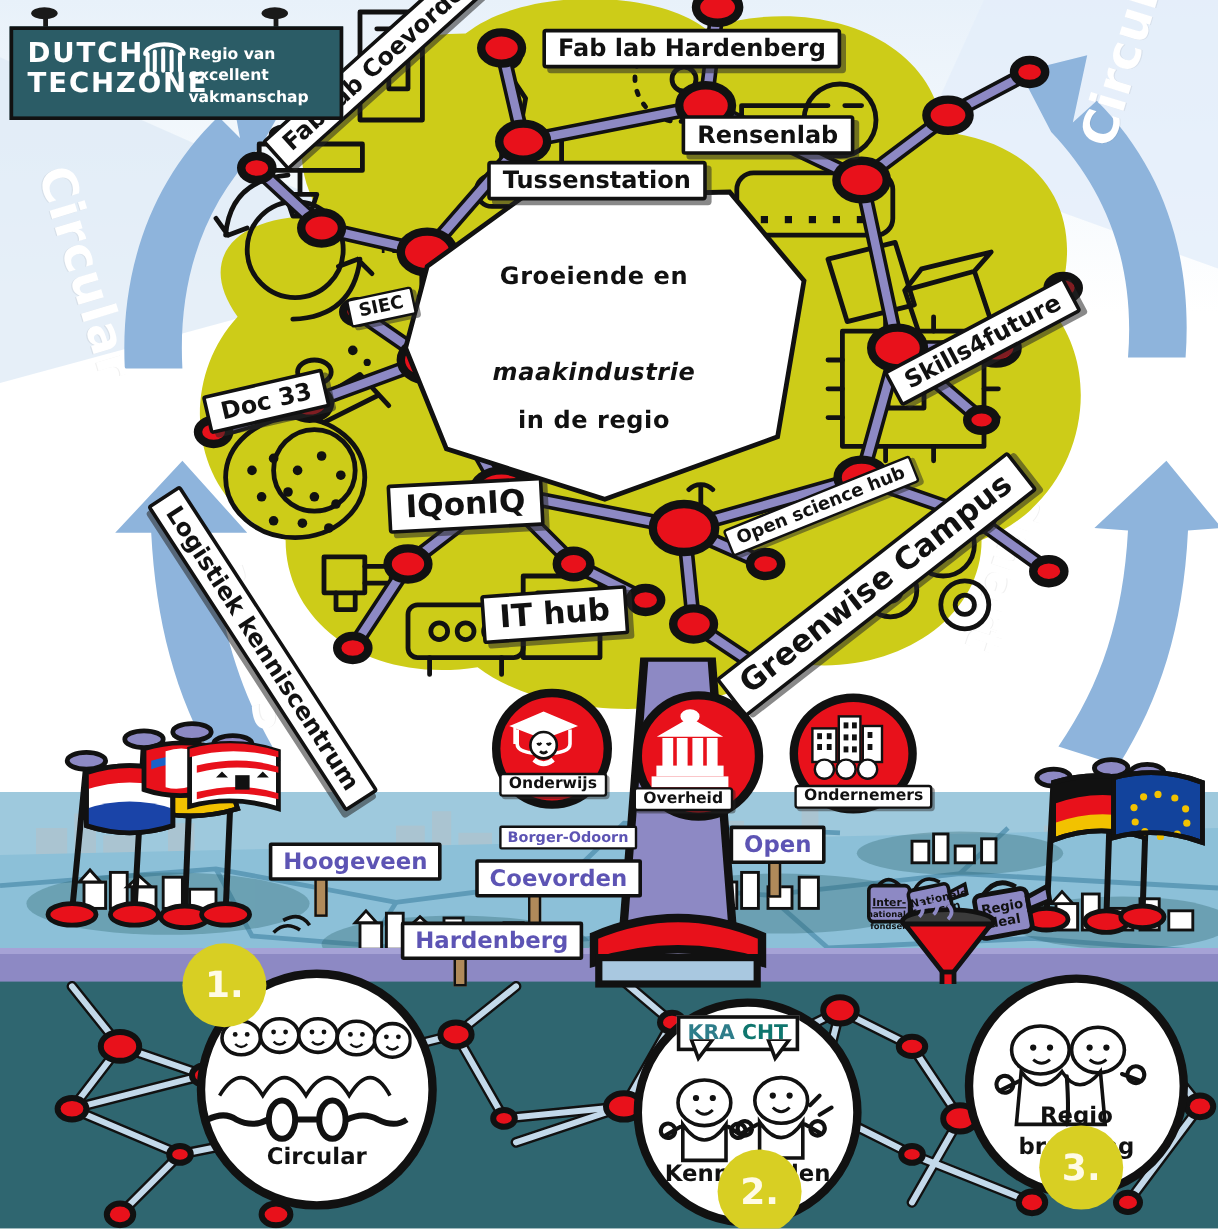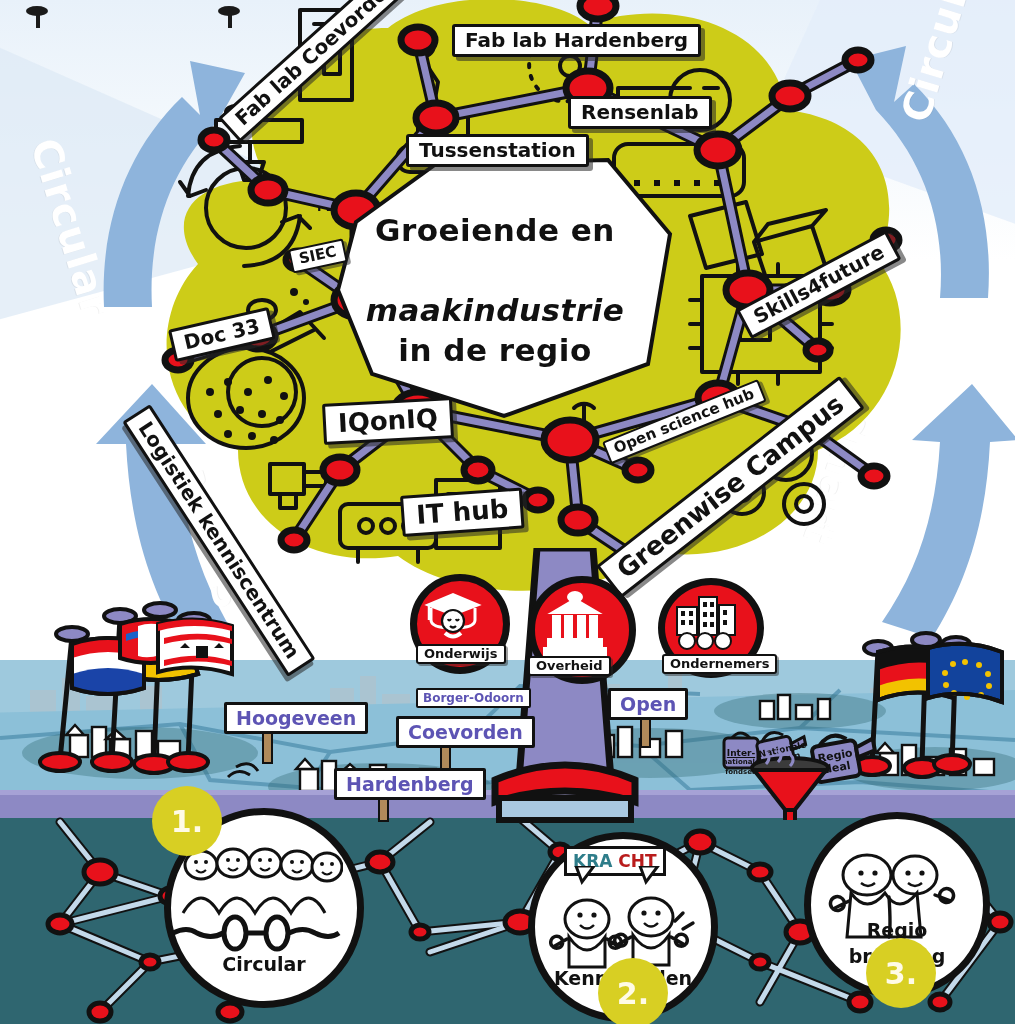--- a/index.html
+++ b/index.html
@@ -31,21 +31,21 @@
 
   
   .skyline{left:0;top:668px;width:1015px;height:60px;opacity:.45;}
 
   
   .canopy{left:118px;top:0px;width:800px;height:640px;}
 
   
   .center-box{left:330px;top:168px;width:330px;height:248px;}
   .center-text{position:absolute;left:0;top:34px;width:330px;text-align:center;
-    font-family:"DejaVu Sans",sans-serif;font-weight:700;font-size:31px;line-height:40px;
+    font-family:"DejaVu Sans",sans-serif;font-weight:700;font-size:20px;line-height:40px;
     color:#111;letter-spacing:.5px;}
 
   
   .lbl{position:absolute;background:#ffffff;border:3px solid #111;color:#111;
     font-family:"DejaVu Sans",sans-serif;font-weight:700;white-space:nowrap;
     padding:3px 10px;border-radius:3px;box-shadow:4px 4px 0 rgba(40,40,40,.55);
     font-size:20px;line-height:1.05;}
   .lbl.sm{font-size:15px;border-width:2.5px;padding:2px 7px;box-shadow:3px 3px 0 rgba(40,40,40,.5);}
   .lbl.xs{font-size:13px;border-width:2px;padding:1px 6px;box-shadow:2px 2px 0 rgba(40,40,40,.45);}
   .lbl.big{font-size:26px;padding:4px 12px;}
@@ -721,21 +721,21 @@
         <path d="M26 62 l-14 8 M12 70 a6 6 0 1 0 -1 -1"></path>
         <path d="M66 62 l12 8 M78 70 a6 6 0 1 1 1 -1"></path>
         <path d="M90 60 l-14 8 M76 68 a6 6 0 1 0 -1 -1"></path>
         <path d="M130 60 l14 8 M144 68 a6 6 0 1 1 1 -1"></path>
         <path d="M134 44 l8 -8 M142 52 l10 -6"></path>
       </g>
     </svg>
     <div class="cap">Kennis delen</div>
   </div>
   <div class="kracht" style="left:564px;top:846px;">
-    <span style="color:#2e7d8a;">KRA</span><span style="color:#111;">&nbsp;</span><span style="color:#b91c1c;">CHT</span>
+    <span style="color:#2e7d8a;">KRA</span><span style="color:#111;">&nbsp;</span><span style="color:#0f766e;">CHT</span>
   </div>
   <svg class="abs" style="left:566px;top:866px;width:110px;height:22px;">
     <g fill="#ffffff" stroke="#111" stroke-width="3">
       <path d="M10 0 l6 16 l12 -16 Z"></path>
         <path d="M74 0 l6 16 l12 -16 Z"></path>
     </g>
   </svg>
   <div class="badge" style="left:598px;top:958px;">2.</div>
 
   <div class="bcircle" style="left:804px;top:812px;width:172px;height:172px;">
@@ -765,14 +765,30 @@
       <div>branding</div>
     </div>
   </div>
   <div class="badge" style="left:866px;top:938px;">3.</div>
 
   <div class="abs logo-pin-stem" style="left:36px;top:12px;"></div>
   <div class="abs logo-pin" style="left:26px;top:6px;"></div>
   <div class="abs logo-pin-stem" style="left:228px;top:12px;"></div>
   <div class="abs logo-pin" style="left:218px;top:6px;"></div>
 
+  <div class="abs logo">
+    <div class="logo-main">
+      <div>DUTCH</div>
+      <div>TECHZONE</div>
+    </div>
+    <svg style="position:absolute;left:106px;top:8px;width:40px;height:30px;">
+      <g stroke="#ffffff" stroke-width="3.4" fill="none" stroke-linecap="round">
+        <path d="M4 12 a16 8 0 0 1 32 0"></path>
+        <path d="M6 12 v14 M12 10 v16 M19 9 v17 M26 10 v16 M33 12 v14"></path>
+      </g>
+    </svg>
+    <div class="logo-tag">
+      <div>Regio van excellent</div>
+      <div>vakmanschap</div>
+    </div>
+  </div>
 
 </div>
 
 </body></html>

